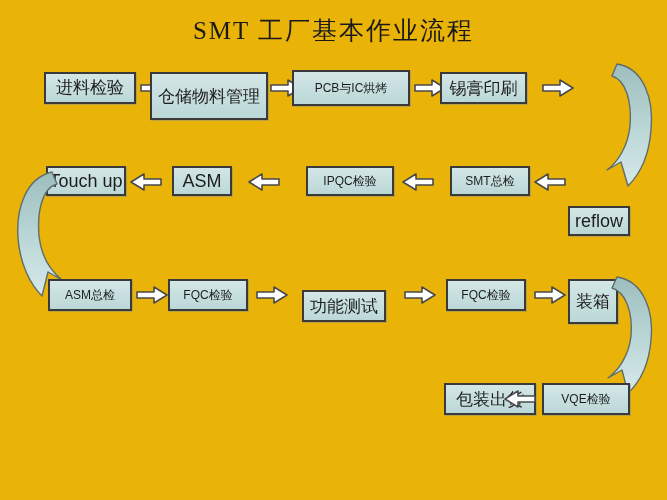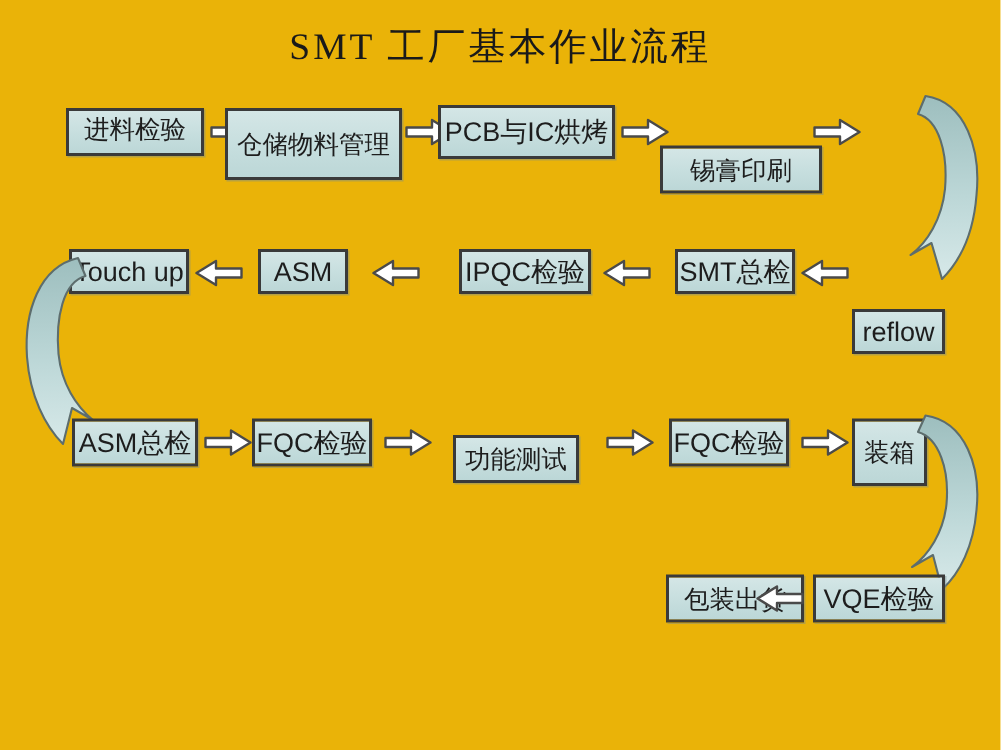--- a/index.html
+++ b/index.html
@@ -44,21 +44,21 @@
   .node.cjk {
     font-family: "Liberation Serif", "DejaVu Serif", serif;
     font-size: 17px;
   }
   .node.latin {
     font-family: "Liberation Sans", sans-serif;
     font-size: 18px;
   }
   .node.mix {
     font-family: "Liberation Sans", sans-serif;
-    font-size: 18px;
+    font-size: 12px;
   }
   .arrow {
     position: absolute;
     width: 32px;
     height: 20px;
   }
   .arrow svg { display: block; width: 100%; height: 100%; }
   .curve {
     position: absolute;
   }
@@ -88,21 +88,21 @@
   </div>
 
   <div class="node mix" style="left:292px; top:70px; width:118px; height:36px;">PCB与IC烘烤</div>
 
   <div class="arrow" style="left:414px; top:78px;">
     <svg viewBox="0 0 32 20">
         <path d="M1 7 H18 V2 L31 10 L18 18 V13 H1 Z" fill="#ffffff" stroke="#4a4a4a" stroke-width="1.6" stroke-linejoin="round"></path>
       </svg>
   </div>
 
-  <div class="node cjk" style="left:440px; top:72px; width:108px; height:32px;margin-top:25px;">锡膏印刷</div>
+  <div class="node cjk" style="left:440px; top:72px; width:87px; height:32px;">锡膏印刷</div>
 
   <div class="arrow" style="left:542px; top:78px;">
     <svg viewBox="0 0 32 20">
         <path d="M1 7 H18 V2 L31 10 L18 18 V13 H1 Z" fill="#ffffff" stroke="#4a4a4a" stroke-width="1.6" stroke-linejoin="round"></path>
       </svg>
   </div>
 
 
   <div class="curve" style="left:604px; top:58px;">
     <svg width="58" height="132" viewBox="0 0 58 132">

